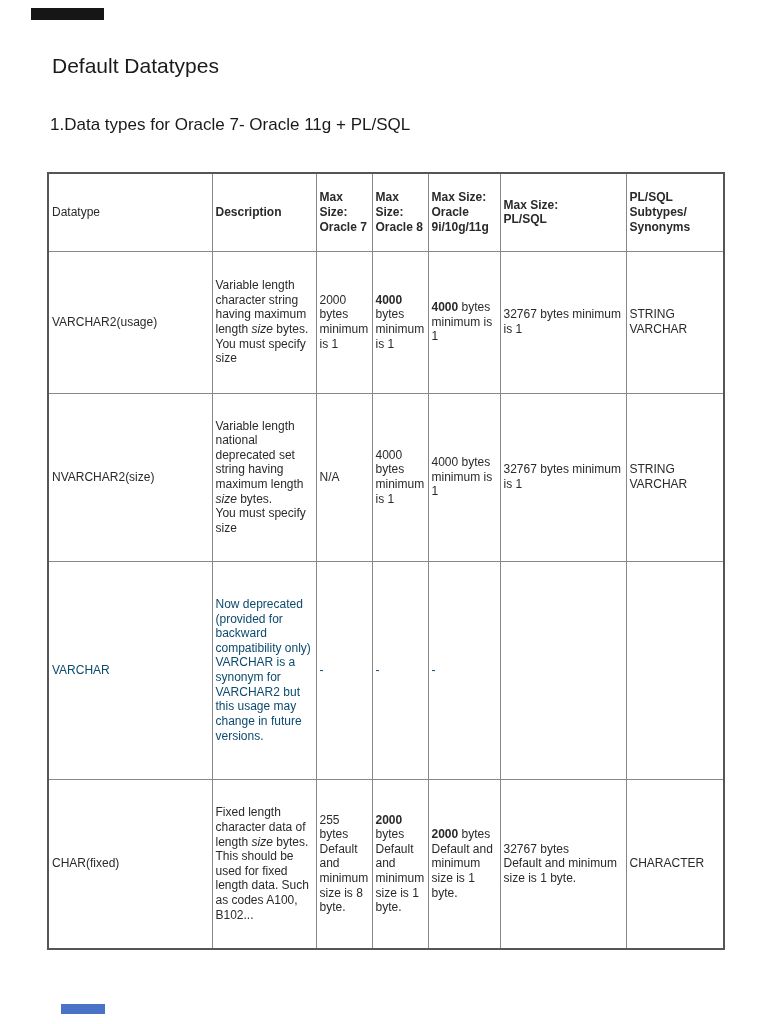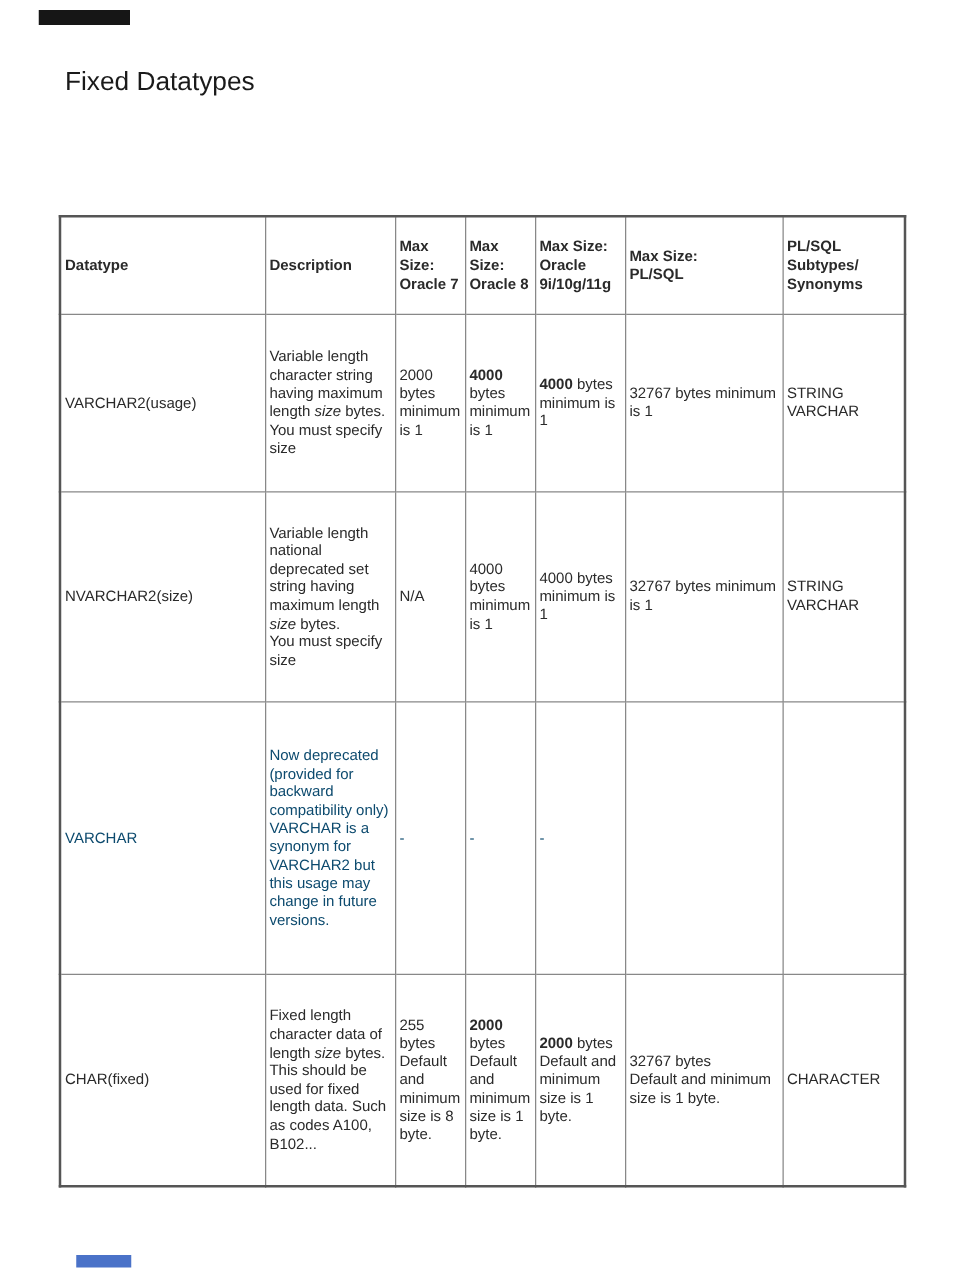--- a/index.html
+++ b/index.html
@@ -38,39 +38,40 @@
     padding:2px 3px;
     font-size:12px;
     line-height:1.22;
     text-align:left;
     vertical-align:middle;
     white-space:pre-line;
     word-wrap:break-word;
     color:#2a2a2a;
   }
   table.dt th{font-weight:bold;}
-  table.dt th.normal{font-weight:700;}
+  table.dt th.normal{font-weight:400;}
   thead tr{height:78px;}
   tbody tr:nth-child(1){height:142px;}
   tbody tr:nth-child(2){height:168px;}
   tbody tr:nth-child(3){height:218px;}
   tbody tr:nth-child(4){height:170px;}
   tr.muted td{color:#0c4a6e;}
   .b{font-weight:bold;}
   .i{font-style:italic;}
 </style>
 </head>
 <body>
 
 <div class="page">
 
   <div class="top-bar" style="background-color: rgb(22, 22, 22);"></div>
 
-  <h1 class="doc-title" style="margin:0;">Fixed Datatypes</h1>
+  <h1 class="doc-title" style="margin:0;">Default Datatypes</h1>
 
+  <h2 class="doc-subtitle" style="margin:0;">1.Data types for Oracle 7- Oracle 11g + PL/SQL</h2>
 
   <table class="dt">
     <colgroup>
       <col style="width:164px">
       <col style="width:104px">
       <col style="width:56px">
       <col style="width:56px">
       <col style="width:72px">
       <col style="width:126px">
       <col style="width:98px">

